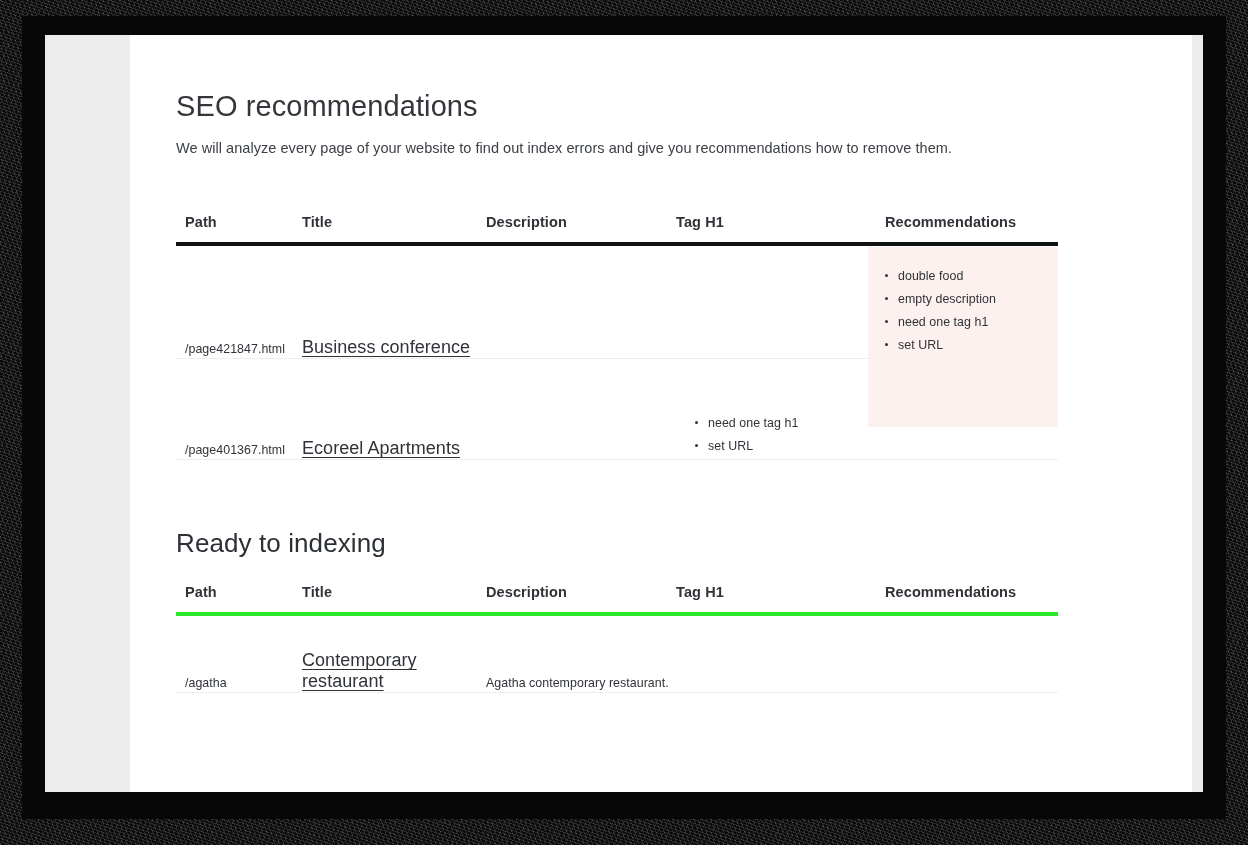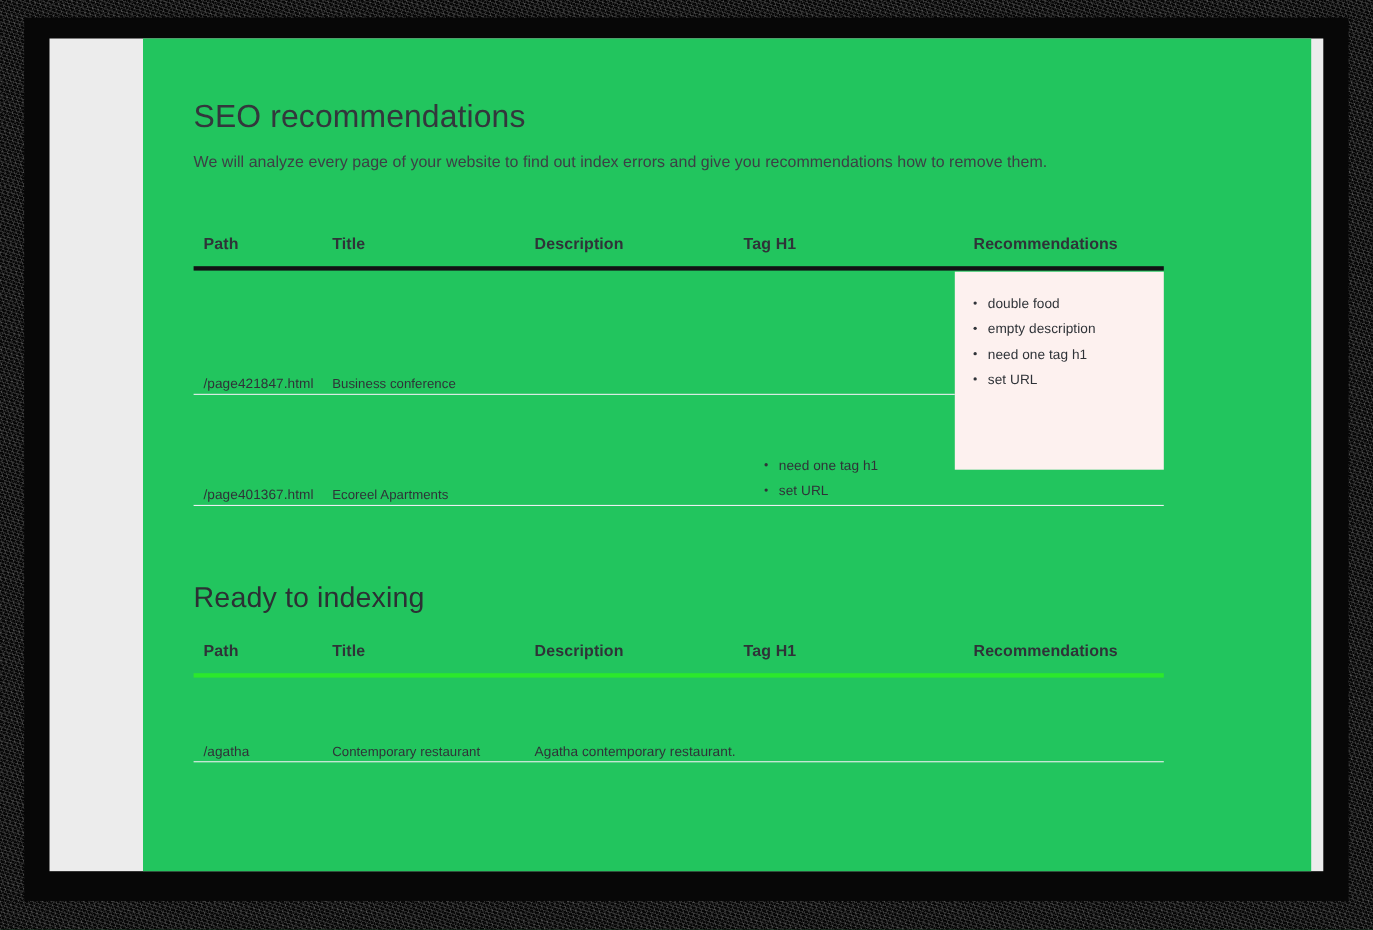--- a/index.html
+++ b/index.html
@@ -42,21 +42,21 @@
     background: #ececec;
   }
 
   
   #panel {
     position: absolute;
     left: 130px;
     top: 35px;
     width: 1062px;
     height: 757px;
-    background: #22c55e;
+    background: #ffffff;
     padding-left: 32px;
   }
 
   #content {
     position: absolute;
     left: 46px;
     top: 0;
     width: 894px;
   }
 
@@ -108,22 +108,23 @@
   .rule-green { height: 4px; background: #2ce82c; width: 882px; }
   .rule-thin  { height: 1px; background: #eceff1; }
 
   .cell {
     font-size: 12.4px;
     color: #2f3338;
     line-height: 1.48;
     letter-spacing: .05px;
   }
   .link {
-    font-size: 12px;
-    color: #2f3338;
+    font-size: 18px;
+    color: #2f3338;
+    text-decoration: underline;
     text-underline-offset: 3px;
     letter-spacing: .05px;
     cursor: pointer;
   }
 
   
   .pink-band {
     position: absolute;
     background: #fdf1ef;
   }

